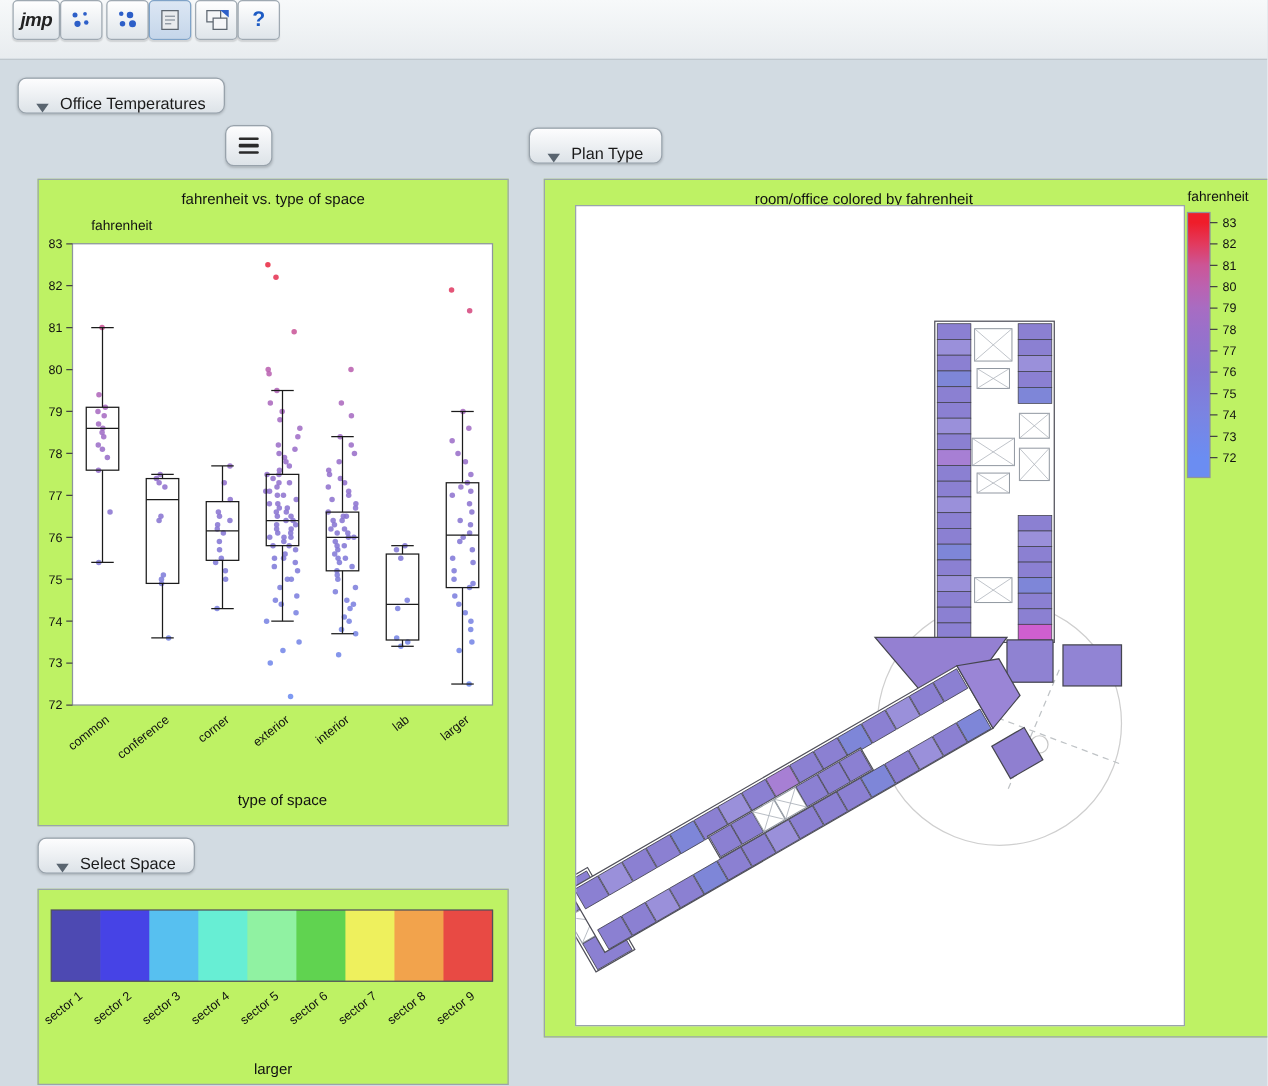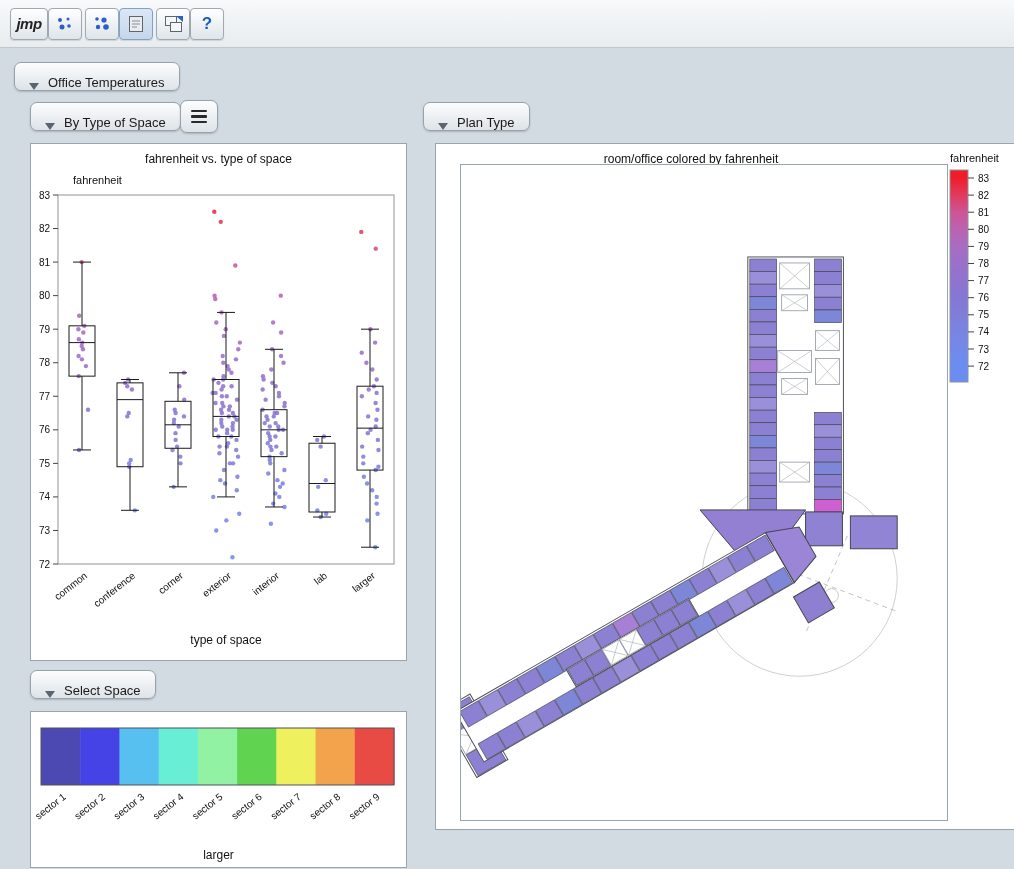--- a/index.html
+++ b/index.html
@@ -1,34 +1,34 @@
 <!DOCTYPE html>
 <html><head>
 <meta charset="utf-8">
 <style>
   html,body{margin:0;padding:0;}
   body{width:1014px;height:869px;font-family:"Liberation Sans",sans-serif;}
   .app{position:relative;width:1014px;height:869px;background:#d2dbe2;overflow:hidden;}
   .toolbar{position:absolute;left:0;top:0;right:0;height:47px;background:linear-gradient(#f7f9fa,#e8ecef);
-    border-bottom:1px solid #bfc7cd;display:flex;align-items:center;padding-left:10px;gap:0;}
+    border-bottom:1px solid #bfc7cd;display:flex;align-items:flex-start;padding-left:10px;gap:0;}
   .tgroup{display:flex;gap:3px;}
   .tbtn{width:34px;height:32px;border:1px solid #9fa9b2;border-radius:4px;background:linear-gradient(#ffffff,#dfe5ea);
     display:flex;align-items:center;justify-content:center;box-shadow:0 1px 1px rgba(0,0,0,.12);padding:0;cursor:pointer;}
   .tbtn.selected{background:linear-gradient(#dce7f4,#c5d6ea);border-color:#7fa3c8;}
   .jmp-logo{font-style:italic;font-weight:bold;font-size:15px;color:#222;letter-spacing:-0.5px;}
   .help-q{color:#1d5bc4;font-weight:bold;font-size:17px;}
   .obtn{position:absolute;height:29px;border:1px solid #98a2ab;border-radius:7px;
     background:linear-gradient(#fdfdfe,#dde3e8);display:flex;align-items:flex-end;gap:9px;padding:0 14px;
     font-size:13px;color:#1a1a1a;box-shadow:0 1px 2px rgba(0,0,0,.18);cursor:pointer;white-space:nowrap;}
   .tri{width:0;height:0;border-left:5px solid transparent;border-right:5px solid transparent;border-top:7px solid #5a6570;}
   .menu-btn{position:absolute;left:180px;top:100px;width:38px;height:33px;border:1px solid #98a2ab;border-radius:7px;
     background:linear-gradient(#fdfdfe,#dde3e8);display:flex;flex-direction:column;align-items:center;justify-content:center;
     gap:3px;box-shadow:0 1px 2px rgba(0,0,0,.18);cursor:pointer;}
   .menu-btn span{display:block;width:16px;height:2.2px;background:#2a2a2a;border-radius:1px;}
-  .panel{position:absolute;background:#ffffff;border:1px solid #9aa4ac;box-sizing:border-box;}
+  .panel{position:absolute;background:#bef264;border:1px solid #9aa4ac;box-sizing:border-box;}
   #box-panel{left:30px;top:143px;width:377px;height:518px;}
   #plan-panel{left:423px;top:143px;width:585px;height:687px;margin-left:12px;}
   #sector-panel{left:30px;top:711px;width:377px;height:157px;}
   .chart-title{position:absolute;top:8px;left:0;width:100%;text-align:center;font-size:12px;color:#111;}
   #plan-panel .chart-title{width:510px;}
   .plan-white{position:absolute;left:24px;top:20px;width:486px;height:655px;background:#fff;border:1px solid #9aa4ac;}
   .legend-title{position:absolute;left:514px;top:8px;font-size:11px;color:#111;}
   #legendsvg{position:absolute;left:512px;top:22px;}
   #boxsvg,#sectorsvg{position:absolute;left:0;top:0;}
   .sector-xlabel{position:absolute;bottom:5px;left:0;width:100%;text-align:center;font-size:12px;color:#111;}
@@ -80,24 +80,20 @@
     <button class="tbtn">
       <span class="help-q">?</span>
     </button>
   </div>
 
   <button class="obtn" style="left:14px;top:62px">
     <span class="tri"></span>
     <span>Office Temperatures</span>
   </button>
 
-  <button class="obtn" style="left:30px;top:102px">
-    <span class="tri"></span>
-    <span>By Type of Space</span>
-  </button>
 
   <button class="menu-btn">
     <span></span>
       <span></span>
       <span></span>
   </button>
 
   <button class="obtn" style="left:423px;top:102px">
     <span class="tri"></span>
     <span>Plan Type</span>

